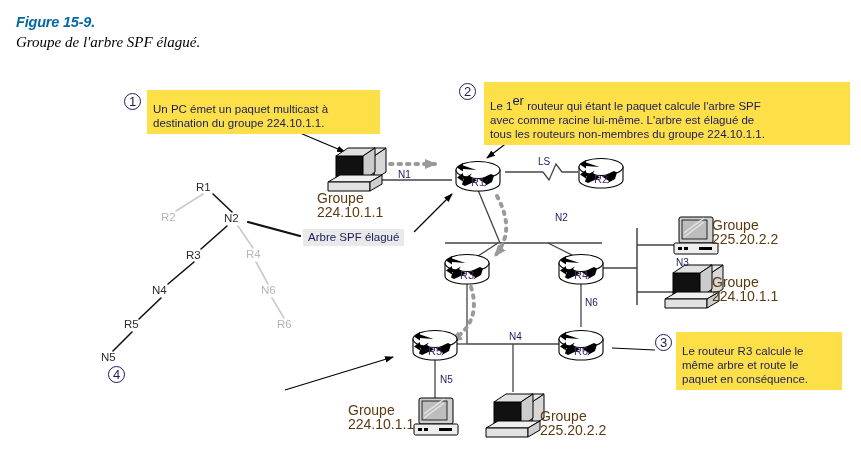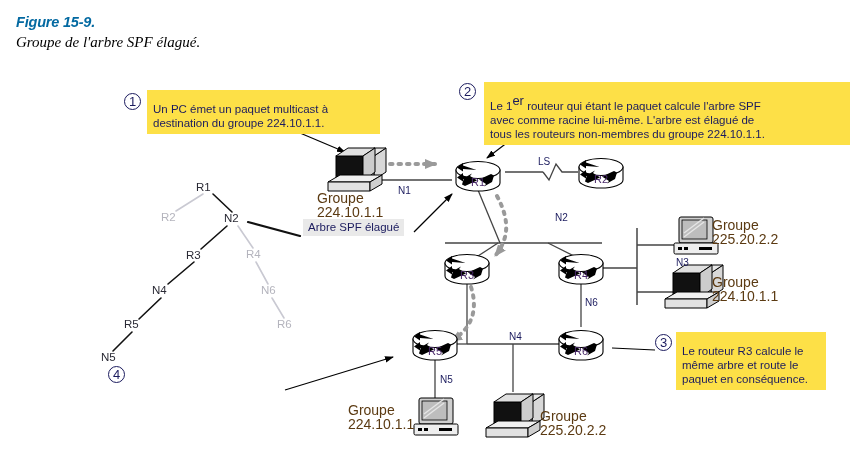--- a/index.html
+++ b/index.html
@@ -284,47 +284,47 @@
   <div class="callout-num abs" style="left:124px; top:93px;">1</div>
   <div class="callout abs" style="left:147px; top:90px; width:233px;">Un PC émet un paquet multicast à
 destination du groupe 224.10.1.1.</div>
 
   <div class="callout-num abs" style="left:459px; top:83px;">2</div>
   <div class="callout abs" style="left:484px; top:82px; width:366px;"><span>Le 1</span><sup>er</sup><span> routeur qui étant le paquet calcule l'arbre SPF
 avec comme racine lui-même. L'arbre est élagué de
 tous les routeurs non-membres du groupe 224.10.1.1.</span></div>
 
   <div class="callout-num abs" style="left:655px; top:334px;">3</div>
-  <div class="callout abs" style="left:676px; top:332px; width:150px;">Le routeur R3 calcule le
+  <div class="callout abs" style="left:676px; top:332px; width:166px;">Le routeur R3 calcule le
 même arbre et route le
 paquet en conséquence.</div>
 
   <div class="callout-num abs" style="left:108px; top:366px;">4</div>
 
   <div class="treelabel abs" style="left:196px; top:181px;">R1</div>
   <div class="treelabel pruned abs" style="left:161px; top:211px;">R2</div>
   <div class="treelabel abs" style="left:224px; top:212px;">N2</div>
   <div class="treelabel abs" style="left:186px; top:249px;">R3</div>
   <div class="treelabel pruned abs" style="left:246px; top:248px;">R4</div>
   <div class="treelabel abs" style="left:152px; top:284px;">N4</div>
   <div class="treelabel pruned abs" style="left:261px; top:284px;">N6</div>
   <div class="treelabel abs" style="left:124px; top:318px;">R5</div>
   <div class="treelabel pruned abs" style="left:277px; top:318px;">R6</div>
   <div class="treelabel abs" style="left:101px; top:351px;">N5</div>
 
-  <div class="boxlabel abs" style="left:303px; top:219px;">Arbre SPF élagué</div>
+  <div class="boxlabel abs" style="left:303px; top:229px;">Arbre SPF élagué</div>
 
   <div class="routerlabel abs" style="left:458px; top:176px;">R1</div>
   <div class="routerlabel abs" style="left:581px; top:173px;">R2</div>
   <div class="routerlabel abs" style="left:447px; top:269px;">R3</div>
   <div class="routerlabel abs" style="left:561px; top:269px;">R4</div>
   <div class="routerlabel abs" style="left:415px; top:345px;">R5</div>
   <div class="routerlabel abs" style="left:561px; top:345px;">R6</div>
 
-  <div class="netlabel abs" style="left:398px; top:184px;">N1</div>
+  <div class="netlabel abs" style="left:398px; top:168px;">N1</div>
   <div class="netlabel abs" style="left:538px; top:155px;">LS</div>
   <div class="netlabel abs" style="left:555px; top:211px;">N2</div>
   <div class="netlabel abs" style="left:676px; top:256px;">N3</div>
   <div class="netlabel abs" style="left:585px; top:296px;">N6</div>
   <div class="netlabel abs" style="left:509px; top:330px;">N4</div>
   <div class="netlabel abs" style="left:440px; top:373px;">N5</div>
 
   <div class="grouplabel abs" style="left:317px; top:192px;">Groupe
 224.10.1.1</div>
   <div class="grouplabel abs" style="left:712px; top:219px;">Groupe

